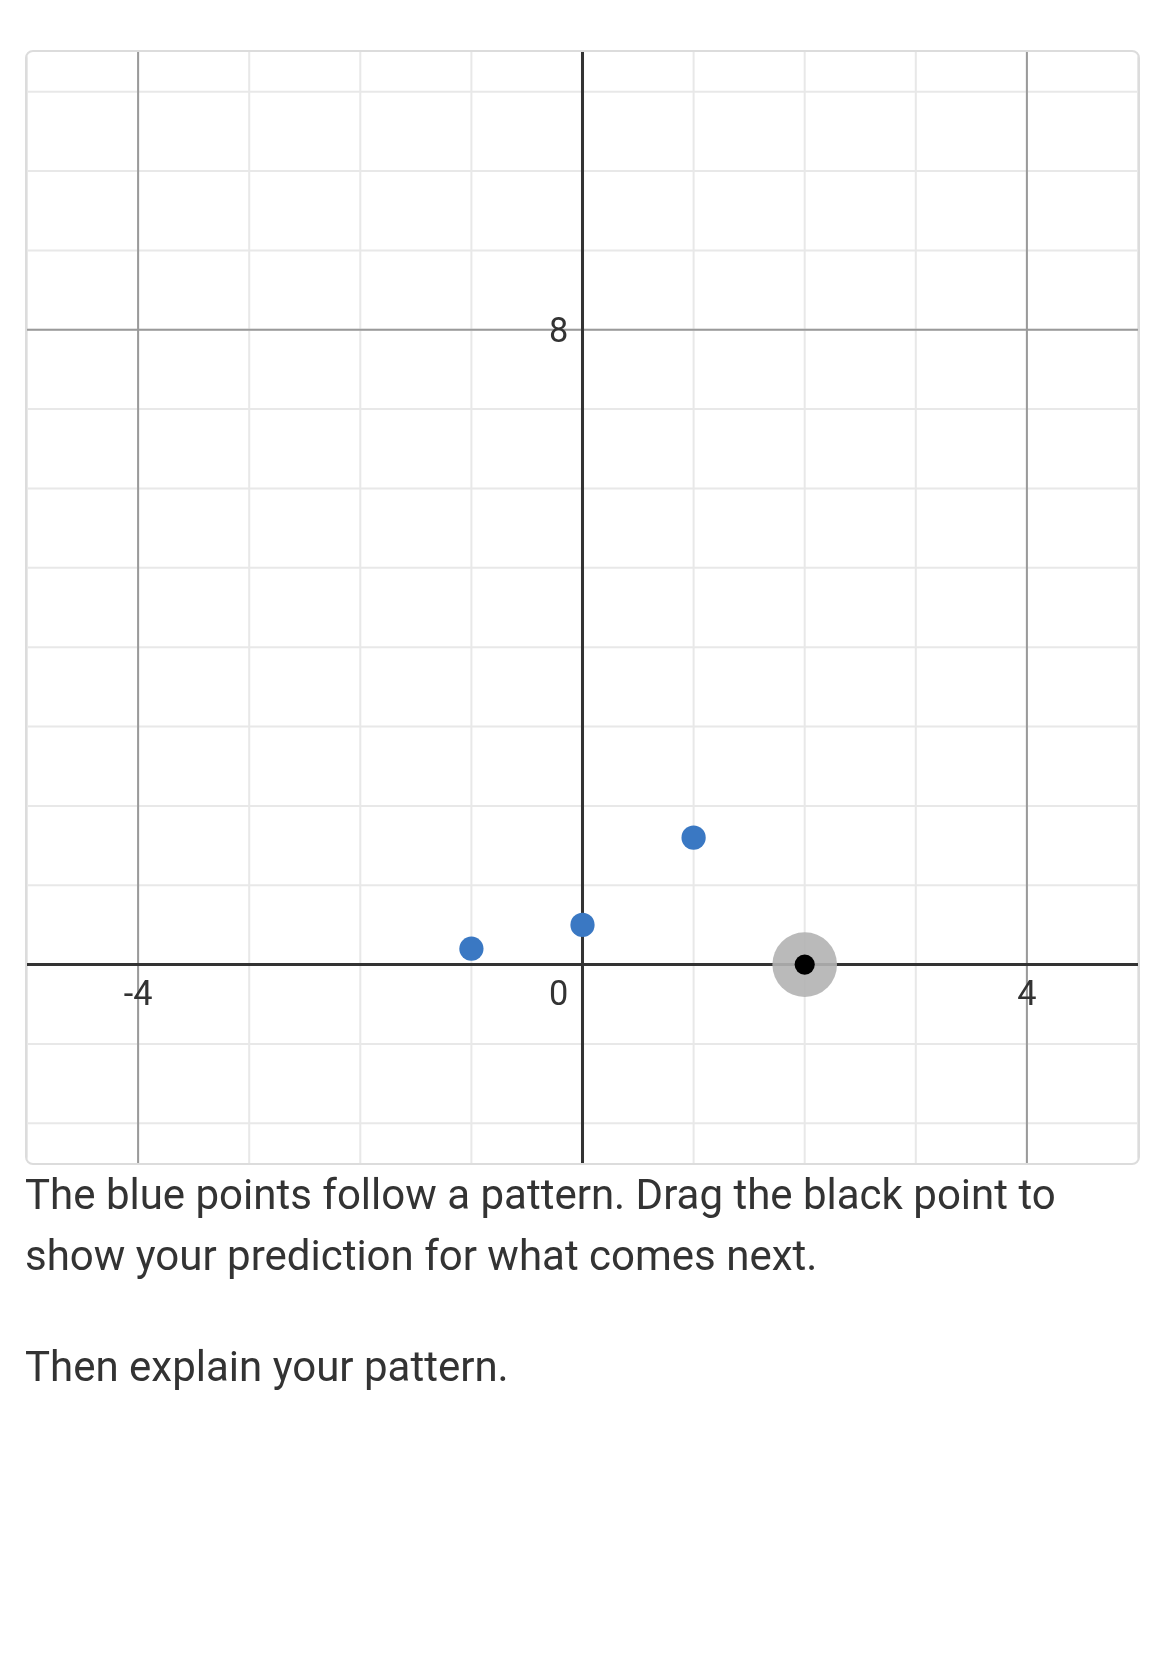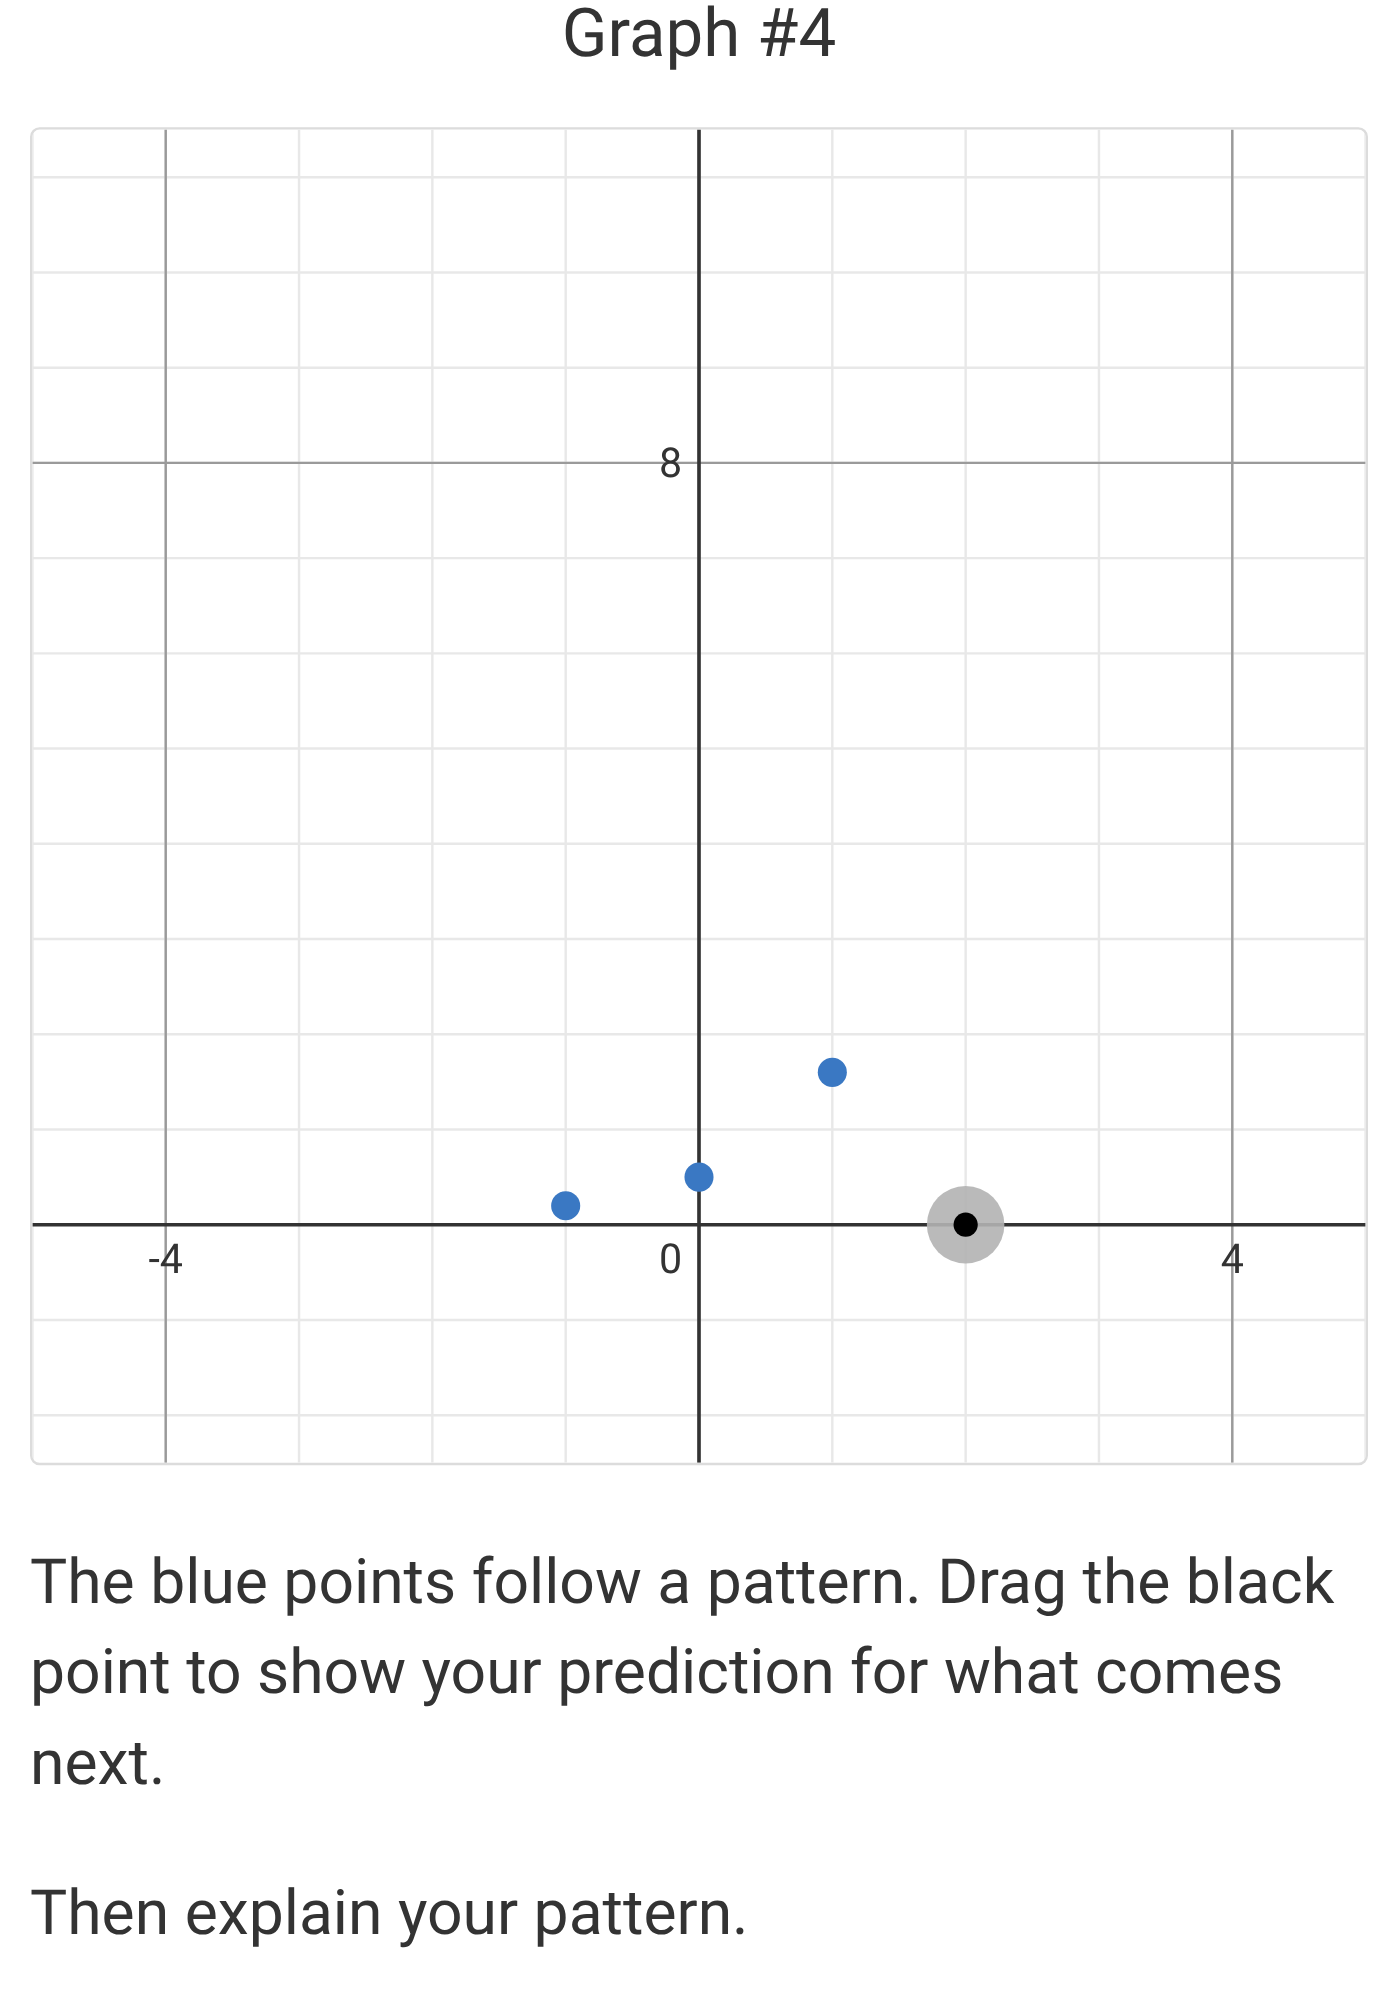--- a/index.html
+++ b/index.html
@@ -32,40 +32,38 @@
   svg.chart {
     display: block;
     width: 100%;
     height: auto;
     border: 2px solid #dcdcdc;
     border-radius: 8px;
     box-sizing: border-box;
     background: #fff;
   }
   .instructions {
-    margin-top: 60px;
-    font-size: 52px;
+    font-size: 42px;
     line-height: 1.45;
     color: #333;
   }
   .instructions p {
     margin: 0 0 50px 0;
   }
   .tick-label {
     font-size: 34px;
     fill: #333;
     font-family: inherit;
   }
 </style>
 </head>
 <body>
 
 <div class="page">
 
-  <h1 class="title">Graph #4</h1>
 
   <div class="chart-wrap">
     <svg class="chart" viewBox="0 0 1100 1100" preserveAspectRatio="xMidYMid meet">
       <g>
           <line x1="0" y1="0" x2="0" y2="1100" stroke="#e8e8e8" stroke-width="2"></line>
           <line x1="110" y1="0" x2="110" y2="1100" stroke="#e8e8e8" stroke-width="2"></line>
           <line x1="220" y1="0" x2="220" y2="1100" stroke="#e8e8e8" stroke-width="2"></line>
           <line x1="330" y1="0" x2="330" y2="1100" stroke="#e8e8e8" stroke-width="2"></line>
           <line x1="440" y1="0" x2="440" y2="1100" stroke="#e8e8e8" stroke-width="2"></line>
           <line x1="550" y1="0" x2="550" y2="1100" stroke="#e8e8e8" stroke-width="2"></line>

